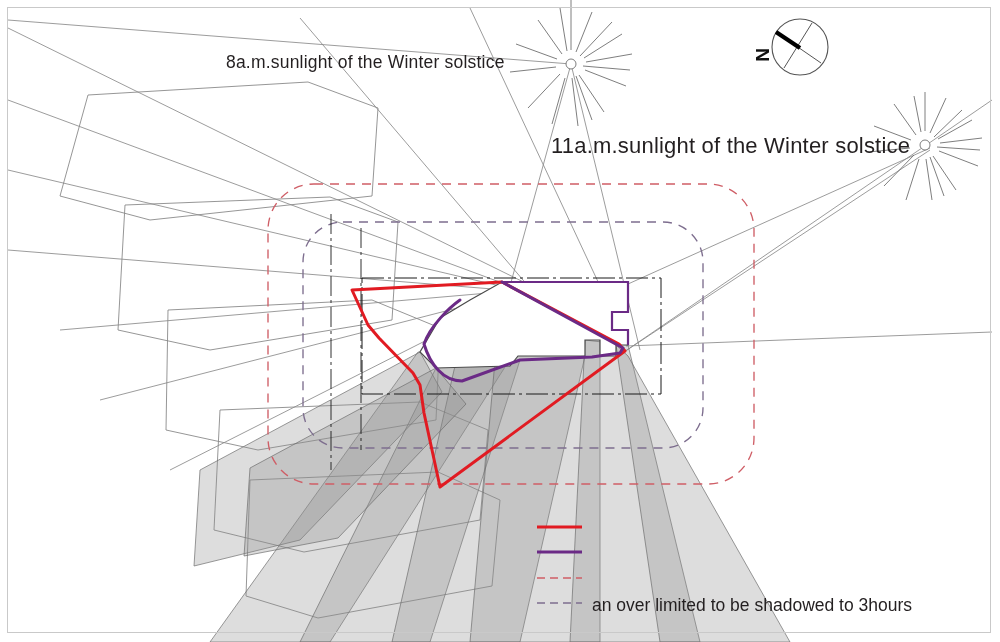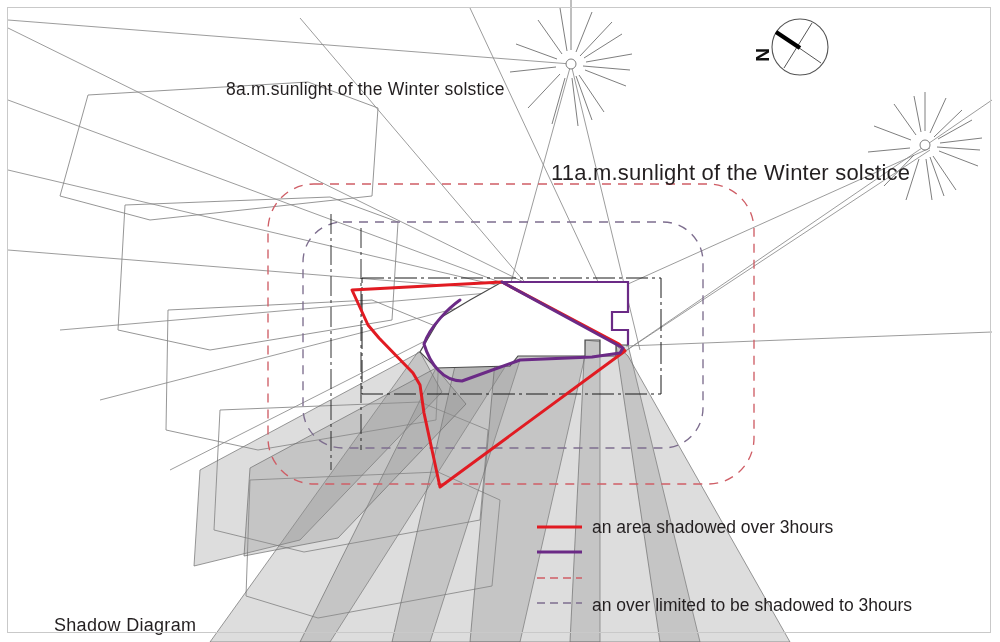--- a/index.html
+++ b/index.html
@@ -3,21 +3,21 @@
 <meta charset="utf-8">
 <title>Shadow Diagram</title>
 <style>
   html,body{margin:0;padding:0;background:#ffffff;}
   body{width:1000px;height:642px;overflow:hidden;
        font-family:"Liberation Sans","DejaVu Sans",sans-serif;}
   #stage{position:relative;width:1000px;height:642px;background:#ffffff;}
   #frame{position:absolute;left:7px;top:7px;width:984px;height:626px;
          border:1px solid #c9c9c9;box-sizing:border-box;pointer-events:none;}
   svg#canvas{position:absolute;left:0;top:0;width:1000px;height:642px;display:block;}
-  .lbl{position:absolute;white-space:nowrap;color:#231f20;margin-top:27px;}
+  .lbl{position:absolute;white-space:nowrap;color:#231f20;}
   #label-8am{left:226px;top:52px;font-size:17.5px;letter-spacing:.2px;}
   #label-11am{left:551px;top:133px;font-size:22px;letter-spacing:.2px;}
   #title{left:54px;top:588px;font-size:18px;letter-spacing:.3px;}
   #legend{position:absolute;left:530px;top:514px;width:440px;}
   .leg-row{display:flex;align-items:center;height:26px;}
   .leg-key{width:56px;height:14px;flex:none;position:relative;margin-right:6px;}
   .leg-txt{font-size:17.5px;color:#231f20;white-space:nowrap;}
   .compass-n{position:absolute;left:756px;top:44px;font-size:19px;
      color:#111;transform:rotate(-90deg);transform-origin:50% 50%;font-weight:600;}
 </style>
@@ -142,28 +142,26 @@
       <line x1="537" y1="552" x2="582" y2="552" stroke="#6b2a86" stroke-width="3"></line>
       <line x1="537" y1="578" x2="582" y2="578" stroke="#cf5e66" stroke-width="1.4" stroke-dasharray="8 5"></line>
       <line x1="537" y1="603" x2="582" y2="603" stroke="#7d6d8e" stroke-width="1.4" stroke-dasharray="8 5"></line>
     </g>
   </svg>
 
   <div class="lbl" id="label-8am">8a.m.sunlight of the Winter solstice</div>
 
   <div class="lbl" id="label-11am">11a.m.sunlight of the Winter solstice</div>
 
-  <div class="lbl" id="title">Shadow Diagram</div>
 
   <div class="compass-n">N</div>
 
   <div id="legend">
     <div class="leg-row">
       <span class="leg-key"></span>
-      <span class="leg-txt">an area shadowed over 3hours</span>
     </div>
     <div class="leg-row">
       <span class="leg-key"></span>
     </div>
     <div class="leg-row">
       <span class="leg-key"></span>
     </div>
     <div class="leg-row">
       <span class="leg-key"></span>
       <span class="leg-txt">an over limited to be shadowed to 3hours</span>

